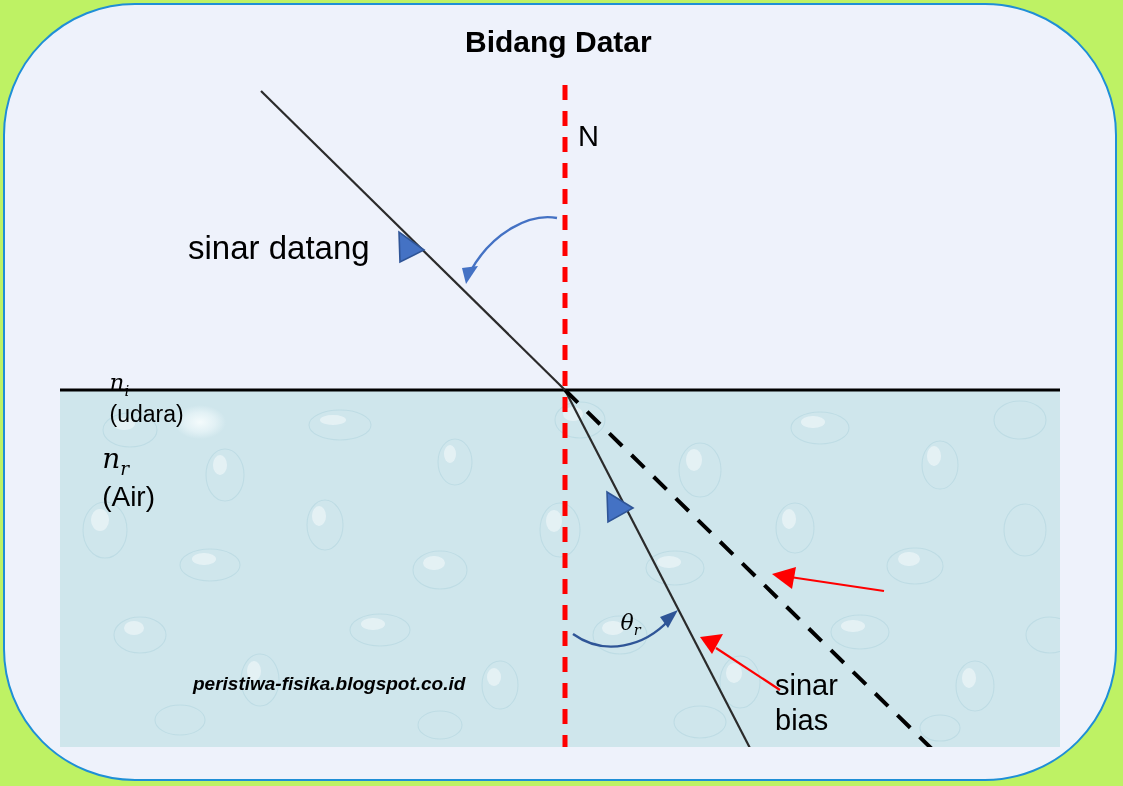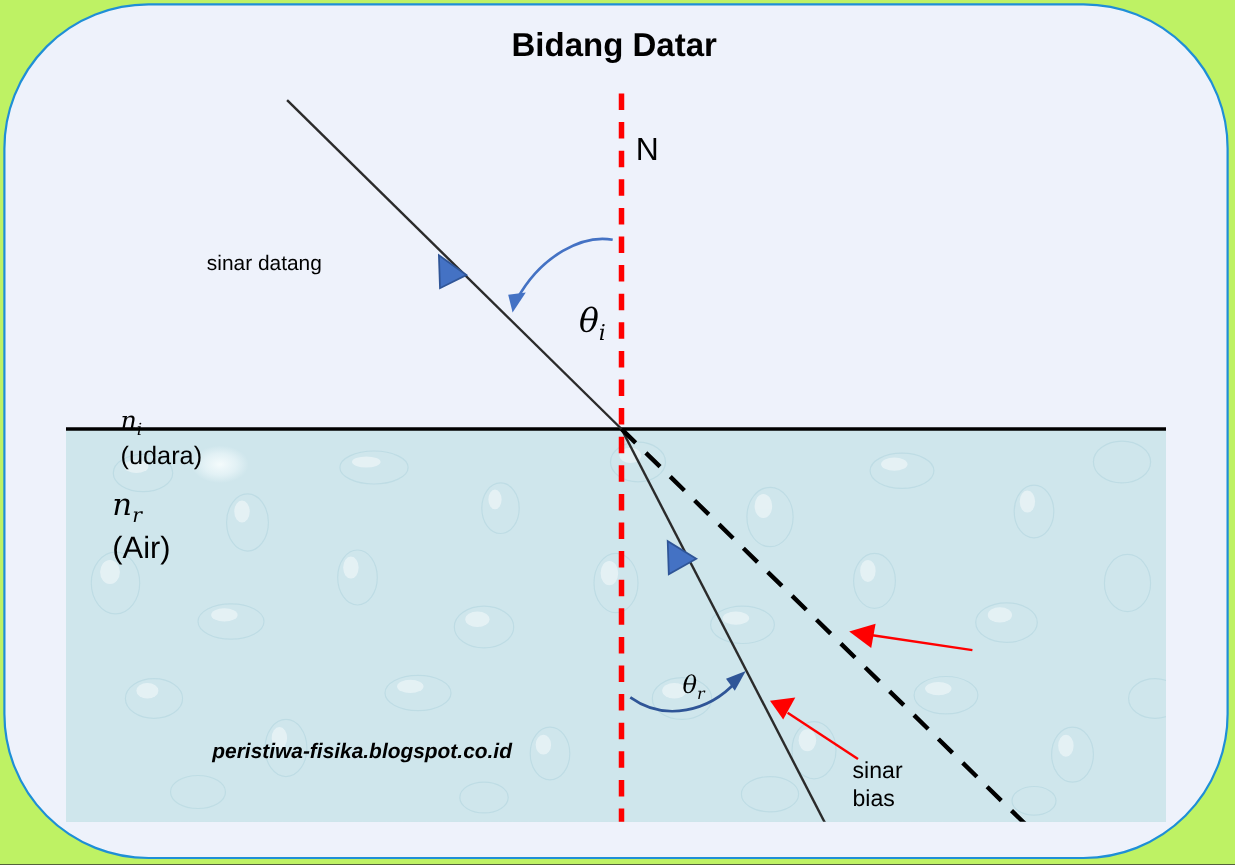--- a/index.html
+++ b/index.html
@@ -71,26 +71,26 @@
   }
   
   .lbl {
     position: absolute;
     color: #000000;
     white-space: pre;
     line-height: 1.22;
   }
   #title        { left: 465px; top: 24px;  font-size: 30px; font-weight: bold; }
   #normal-label { left: 578px; top: 119px; font-size: 29px; }
-  #incident-label { left: 188px; top: 228px; font-size: 19px; }
+  #incident-label { left: 188px; top: 228px; font-size: 33px; }
   #ni-label     { left: 84px;  top: 340px; font-size: 23px; }
   #nr-label     { left: 71px;  top: 408px; font-size: 28px; }
   #theta-i      { left: 493px; top: 238px; font-size: 30px; }
   #theta-r      { left: 596px; top: 583px; font-size: 22px; }
-  #refracted-label { left: 775px; top: 688px; font-size: 21px; }
+  #refracted-label { left: 775px; top: 668px; font-size: 29px; }
   #extension-label { left: 897px; top: 532px; font-size: 26px; }
   #watermark {
     left: 193px; top: 672px;
     font-size: 19px; font-weight: bold; font-style: italic;
   }
   .mathvar { font-family: "DejaVu Serif", serif; font-style: italic; }
   .sub {
     font-family: "DejaVu Serif", serif;
     font-style: italic;
     font-size: 0.66em;
@@ -211,23 +211,20 @@
   <div class="lbl" id="ni-label">
     <span class="mathvar">n</span><span class="sub">i</span>
     <span>(udara)</span>
   </div>
 
   <div class="lbl" id="nr-label">
     <span class="mathvar">n</span><span class="sub">r</span>
     <span>(Air)</span>
   </div>
 
-  <div class="lbl" id="theta-i">
-    <span class="mathvar">θ</span><span class="sub">i</span>
-  </div>
 
   <div class="lbl" id="theta-r">
     <span class="mathvar">θ</span><span class="sub">r</span>
   </div>
 
   <div class="lbl" id="refracted-label">sinar
 bias</div>
 
 
   <div class="lbl" id="watermark">peristiwa-fisika.blogspot.co.id</div>

